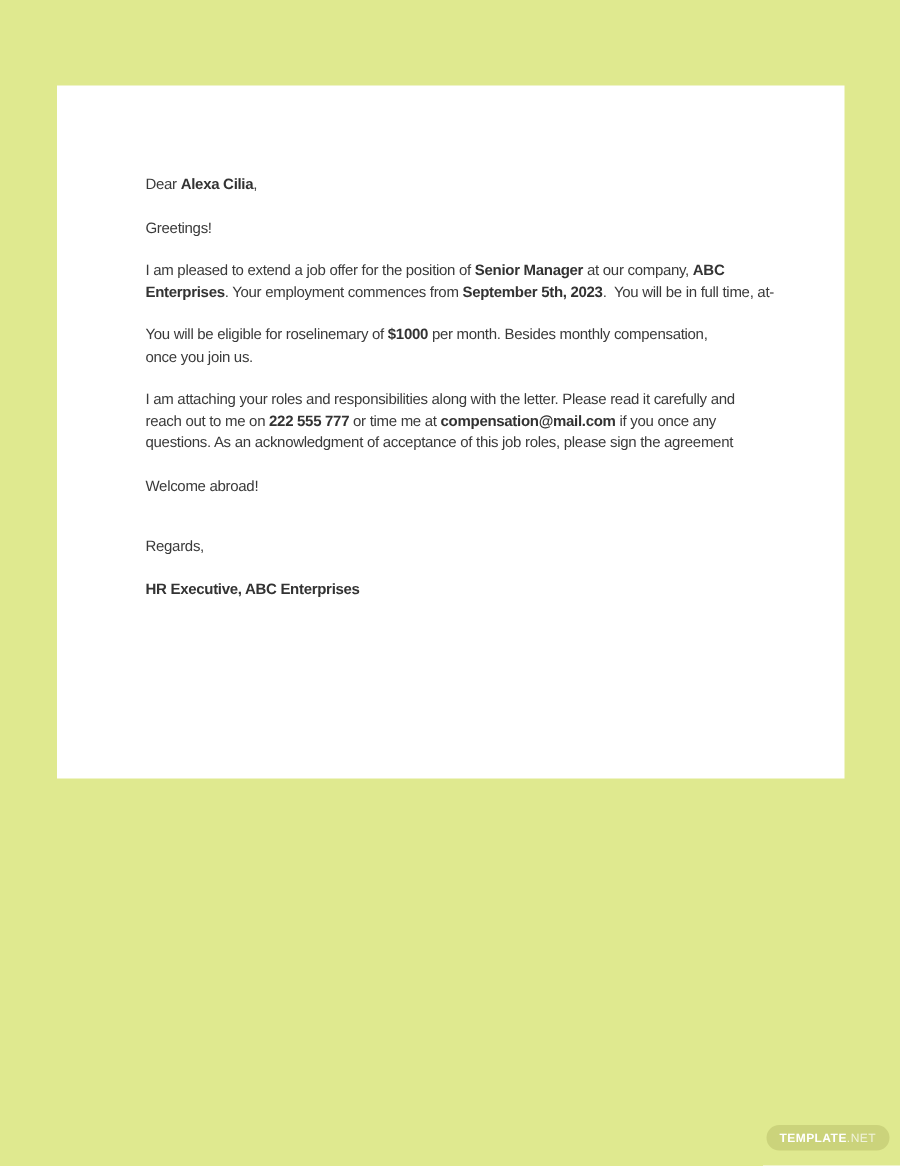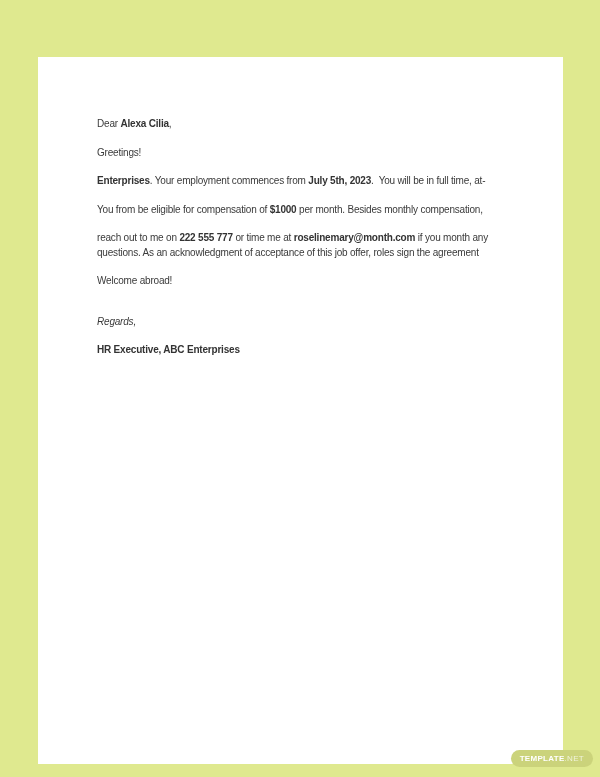--- a/index.html
+++ b/index.html
@@ -12,35 +12,35 @@
     position: relative;
     overflow: hidden;
     background: var(--bg, #dfe98f);
     font-family: "Liberation Sans", sans-serif;
   }
   .page {
     position: absolute;
     left: 38px;
     top: 57px;
     width: 525px;
-    height: 707px;
+    height: 462px;
     background: var(--page-bg, #ffffff);
   }
   .letter-body {
     position: absolute;
     left: 59px;
     top: 60px;
     right: 50px;
     color: var(--ink, #3a3a3a);
     font-size: 10px;
     line-height: 14.5px;
     letter-spacing: -0.2px;
   }
   .para + .para { margin-top: 14px; }
-  .para.extra { margin-top: 26px; font-style: italic; }
+  .para.extra { margin-top: 26px; }
   .line { white-space: pre; }
   .line .b { font-weight: bold; color: var(--ink-bold, #333333); }
   .watermark {
     position: absolute;
     right: 7px;
     bottom: 10px;
     height: 17px;
     padding: 0 9px;
     border-radius: 9px;
     background: var(--badge-bg, #cbd37b);
@@ -64,28 +64,31 @@
 
 <div class="page">
   <div class="letter-body">
       <div class="para">
         <div class="line"><span>Dear </span><span class="b">Alexa Cilia</span><span>,</span></div>
       </div>
       <div class="para">
         <div class="line"><span>Greetings!</span></div>
       </div>
       <div class="para">
-        <div class="line"><span class="b">Enterprises</span><span>. Your employment commences from </span><span class="b">July 5th, 2023</span><span>.  You will be in full time, at-</span></div>
+        <div class="line"><span>I am pleased to extend a job offer for the position of </span><span class="b">Senior Manager</span><span> at our company, </span><span class="b">ABC</span></div>
+        <div class="line"><span class="b">Enterprises</span><span>. Your employment commences from </span><span class="b">September 5th, 2023</span><span>.  You will be in full time, at-</span></div>
       </div>
       <div class="para">
-        <div class="line"><span>You from be eligible for compensation of </span><span class="b">$1000</span><span> per month. Besides monthly compensation,</span></div>
+        <div class="line"><span>You will be eligible for roselinemary of </span><span class="b">$1000</span><span> per month. Besides monthly compensation,</span></div>
+        <div class="line"><span>once you join us.</span></div>
       </div>
       <div class="para">
-        <div class="line"><span>reach out to me on </span><span class="b">222 555 777</span><span> or time me at </span><span class="b">roselinemary@month.com</span><span> if you month any</span></div>
-        <div class="line"><span>questions. As an acknowledgment of acceptance of this job offer, roles sign the agreement</span></div>
+        <div class="line"><span>I am attaching your roles and responsibilities along with the letter. Please read it carefully and</span></div>
+        <div class="line"><span>reach out to me on </span><span class="b">222 555 777</span><span> or time me at </span><span class="b">compensation@mail.com</span><span> if you once any</span></div>
+        <div class="line"><span>questions. As an acknowledgment of acceptance of this job roles, please sign the agreement</span></div>
       </div>
       <div class="para">
         <div class="line"><span>Welcome abroad!</span></div>
       </div>
       <div class="para extra">
         <div class="line"><span>Regards,</span></div>
       </div>
       <div class="para">
         <div class="line"><span class="b">HR Executive, ABC Enterprises</span></div>
       </div>

